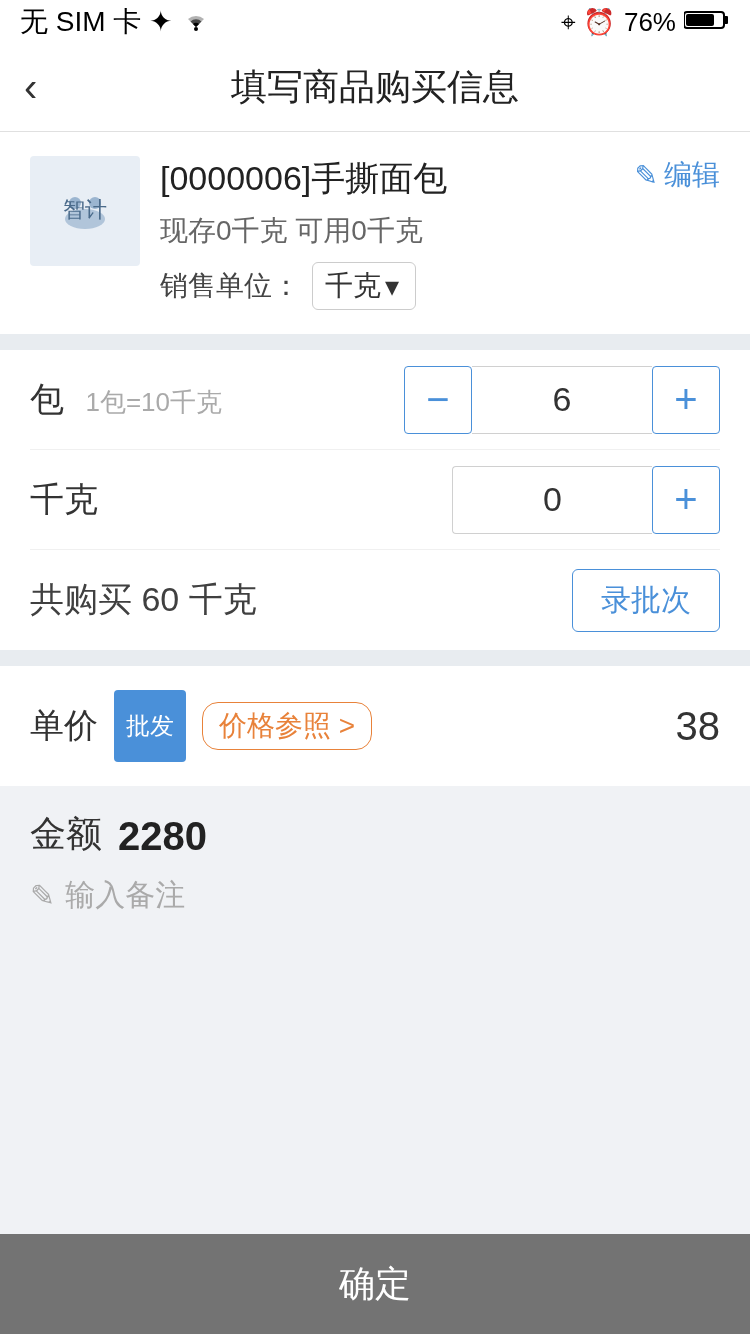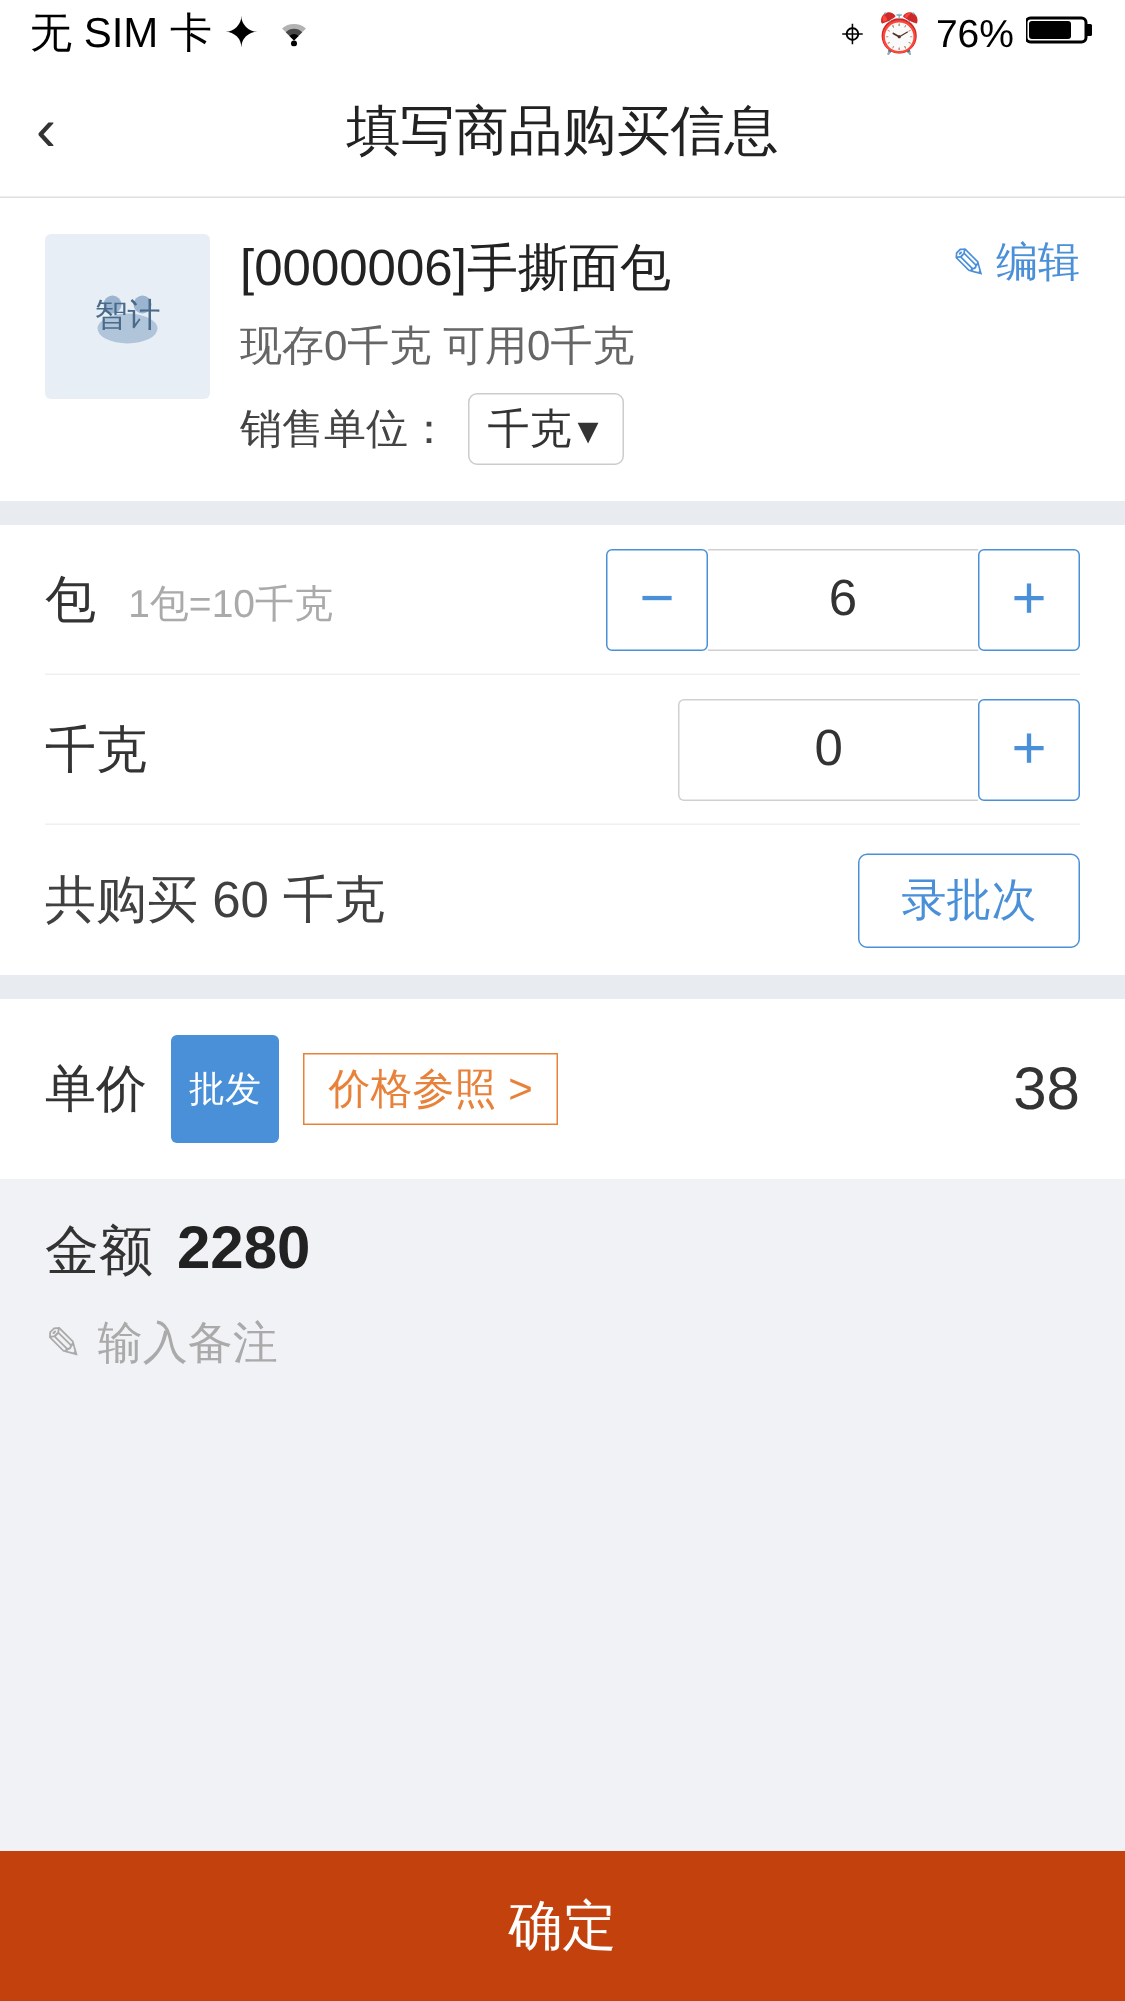--- a/index.html
+++ b/index.html
@@ -225,21 +225,21 @@
       background: #4a90d9;
       color: #fff;
       font-size: 24px;
       padding: 20px 12px;
       border-radius: 4px;
     }
     .price-ref-btn {
       border: 1.5px solid #e8823a;
       color: #e8823a;
       background: #fff;
-      border-radius: 0;
+      border-radius: 16px;
       padding: 4px 16px;
       font-size: 28px;
       cursor: pointer;
       display: flex;
       align-items: center;
       gap: 4px;
     }
     .price-value {
       margin-left: auto;
       font-size: 40px;
@@ -247,21 +247,21 @@
       font-weight: 500;
     }
 
     
     .amount-section {
       background: #f0f2f5;
       padding: 24px 30px 0;
     }
     .amount-row {
       display: flex;
-      align-items: flex-start;
+      align-items: flex-end;
       gap: 16px;
       margin-bottom: 16px;
     }
     .amount-label {
       font-size: 36px;
       color: #333;
     }
     .amount-value {
       font-size: 40px;
       color: #222;
@@ -288,21 +288,21 @@
       height: 400px;
     }
 
     
     .confirm-btn {
       position: fixed;
       bottom: 0;
       left: 0;
       width: 750px;
       height: 100px;
-      background: #c2410c;
+      background: #737373;
       color: #fff;
       font-size: 36px;
       display: flex;
       align-items: center;
       justify-content: center;
       cursor: pointer;
       border: none;
     }
   </style>
 </head>

